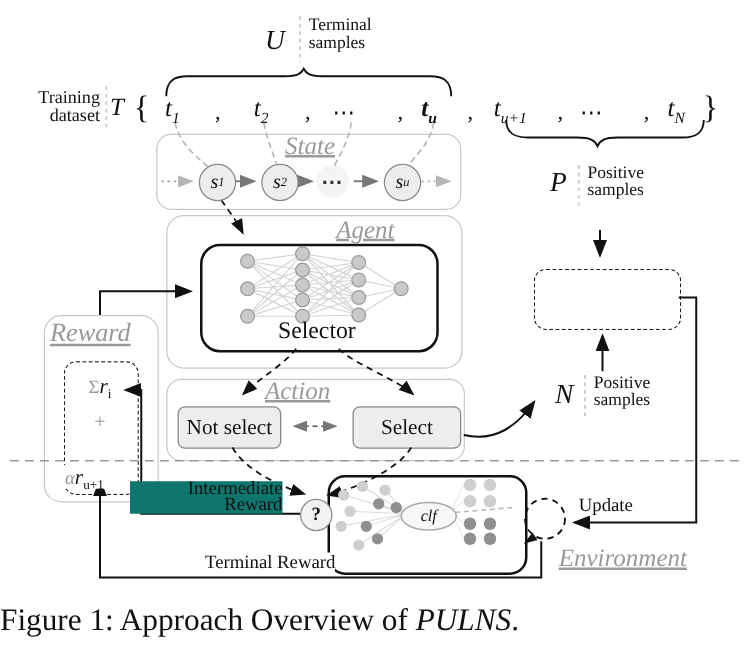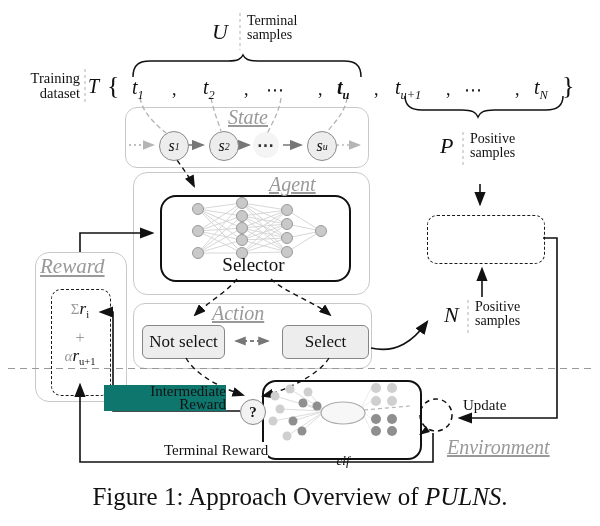--- a/index.html
+++ b/index.html
@@ -219,35 +219,35 @@
   <span class="title" style="left:234px;top:173px;margin-left:35px;">Agent</span>
   <div class="abs" style="left:160px;top:254px;width:187px;text-align:center;font-size:19px;">Selector</div>
 
   <span class="title" style="left:212px;top:302px;">Action</span>
 
   <span class="title" style="left:40px;top:254px;font-size:21px;">Reward</span>
   <div class="abs" style="left:51px;top:299px;width:58px;text-align:center;font-size:17px;">
     <span class="gray" style="font-size:15px;">Σ</span><span class="it">r</span><sub>i</sub>
   </div>
   <div class="abs gray" style="left:51px;top:329px;width:58px;text-align:center;font-size:16px;">+</div>
-  <div class="abs" style="left:51px;top:346px;width:58px;text-align:center;font-size:17px;">
+  <div class="abs" style="left:51px;top:372px;width:58px;font-size:17px;">
     <span style="background:#fff;padding:0 1px;"><span class="gray it" style="font-size:15px;">α</span><span class="it">r</span><sub>u+1</sub></span>
   </div>
 
   <div class="abs" style="left:104px;top:385px;width:122px;text-align:right;font-size:15px;line-height:13px;background:#0f766e;">
     <div>Intermediate</div>
     <div>Reward</div>
   </div>
   <span class="abs" style="left:164px;top:442px;font-size:15px;background:#fff;">Terminal Reward</span>
   <span class="abs" style="left:463px;top:397px;font-size:15px;">Update</span>
   <span class="title" style="left:447px;top:436px;">Environment</span>
 
   <div class="abs" style="left:240px;top:399px;width:24px;height:24px;border-radius:50%;border:1.5px solid #8a8a8a;background:#f2f2f2;display:flex;align-items:center;justify-content:center;font-size:15px;font-weight:bold;">
     <span>?</span>
   </div>
 
-  <div class="abs it" style="left:329px;top:405px;width:28px;text-align:center;font-size:13px;margin-top:48px;">clf</div>
-
-  <div class="abs" style="left:0;top:483px;width:600px;text-align:center;font-size:25px;">
+  <div class="abs it" style="left:329px;top:405px;width:28px;text-align:center;font-size:13px;">clf</div>
+
+  <div class="abs" style="left:0;top:483px;width:600px;font-size:25px;">
     <span>Figure 1: Approach Overview of </span><span class="it">PULNS</span><span>.</span>
   </div>
 
 </div>
 
 </body></html>

